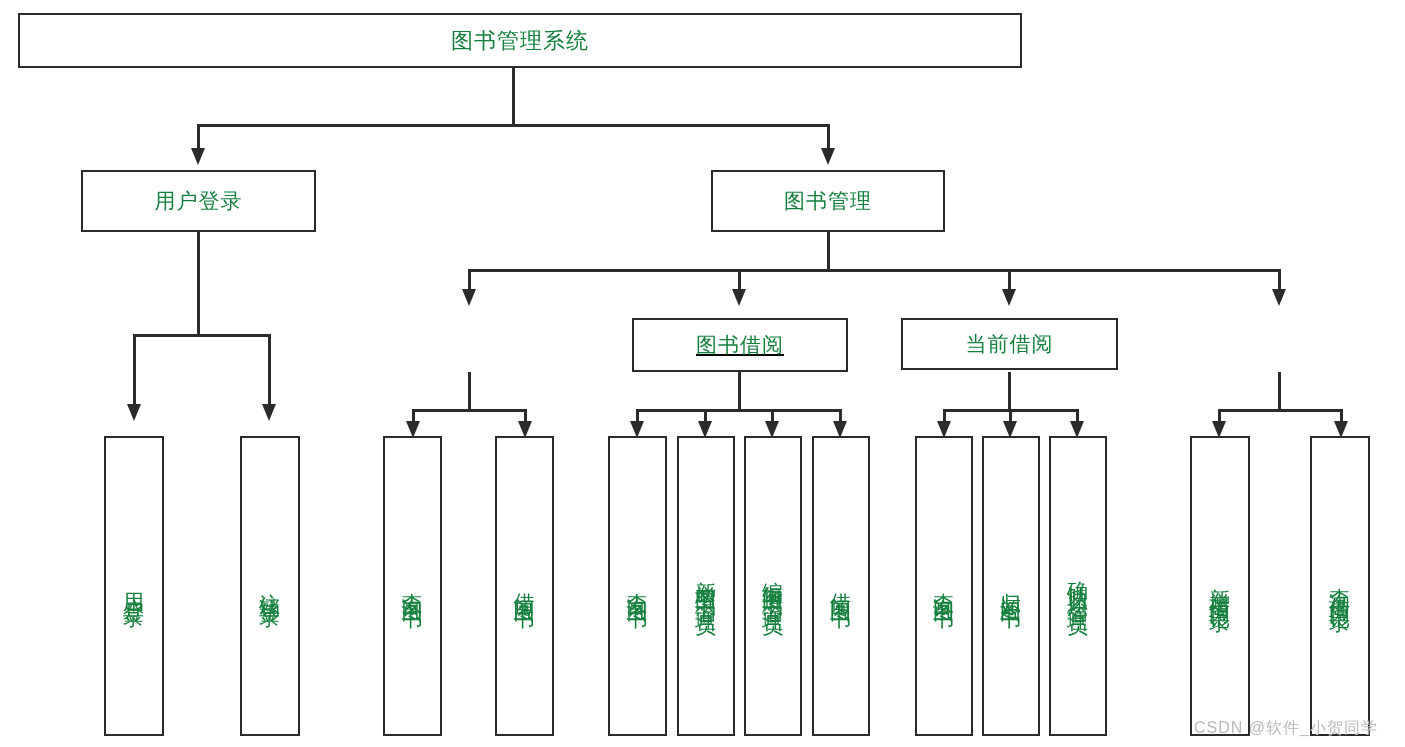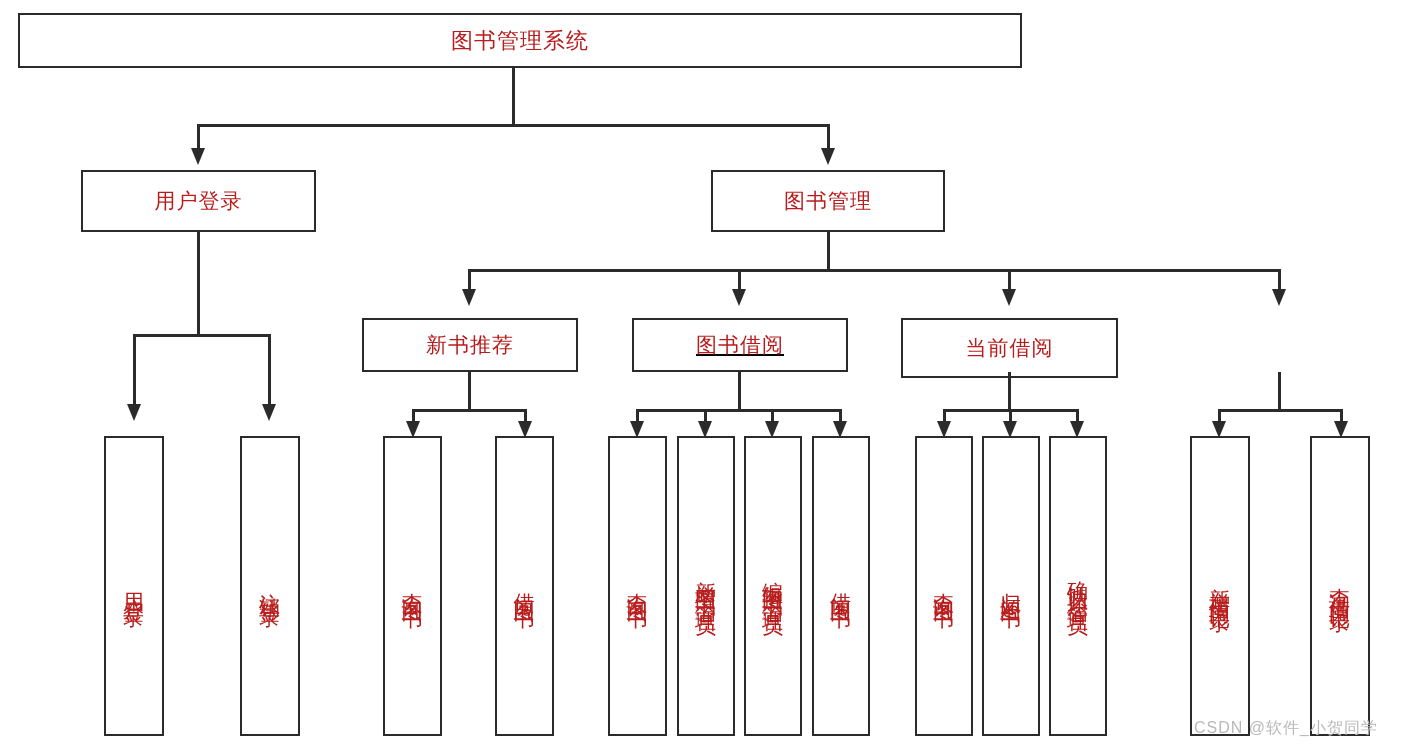--- a/index.html
+++ b/index.html
@@ -1,21 +1,21 @@
 <!DOCTYPE html>
 <html><head>
 <meta charset="utf-8">
 <style>
   html,body{margin:0;padding:0;background:#ffffff;}
   body{font-family:"Liberation Sans","DejaVu Sans",sans-serif;}
   #canvas{position:relative;width:1405px;height:747px;background:#ffffff;overflow:hidden;}
 
   .node{position:absolute;box-sizing:border-box;background:#ffffff;
         border:2.5px solid #2b2b2b;display:flex;align-items:center;justify-content:center;}
-  .node .lbl{color:#b91c1c;text-align:center;line-height:1.18;white-space:pre;}
+  .node .lbl{color:#15803d;text-align:center;line-height:1.18;white-space:pre;}
 
   
   .h-node .lbl{font-size:21px;letter-spacing:1px;}
   .root .lbl{font-size:22px;letter-spacing:1px;}
 
   
   .v-node{align-items:center;justify-content:center;}
   .v-node .lbl{
      writing-mode:vertical-rl;
      text-orientation:upright;
@@ -75,27 +75,24 @@
 
   <div class="ln vln" style="left:468px;top:269px;width:2.5px;height:22px;"></div>
   <div class="arrow" style="left:462px;top:289px;"></div>
   <div class="ln vln" style="left:738px;top:269px;width:2.5px;height:22px;"></div>
   <div class="arrow" style="left:732px;top:289px;"></div>
   <div class="ln vln" style="left:1008px;top:269px;width:2.5px;height:22px;"></div>
   <div class="arrow" style="left:1002px;top:289px;"></div>
   <div class="ln vln" style="left:1278px;top:269px;width:2.5px;height:22px;"></div>
   <div class="arrow" style="left:1272px;top:289px;"></div>
 
-  <div class="node h-node" style="left:362px;top:318px;width:216px;height:54px;">
-    <span class="lbl">新书推荐</span>
-  </div>
   <div class="node h-node" style="left:632px;top:318px;width:216px;height:54px;text-decoration:underline;">
     <span class="lbl">图书借阅</span>
   </div>
-  <div class="node h-node" style="left:901px;top:318px;width:217px;height:60px;">
+  <div class="node h-node" style="left:901px;top:318px;width:217px;height:52px;">
     <span class="lbl">当前借阅</span>
   </div>
 
   <div class="ln vln" style="left:468px;top:372px;width:2.5px;height:39px;"></div>
   <div class="ln hln" style="left:412px;top:409px;width:114px;height:2.5px;"></div>
   <div class="ln vln" style="left:412px;top:409px;width:2.5px;height:14px;"></div>
   <div class="arrow" style="left:406px;top:421px;"></div>
   <div class="ln vln" style="left:524px;top:409px;width:2.5px;height:14px;"></div>
   <div class="arrow" style="left:518px;top:421px;"></div>
 

